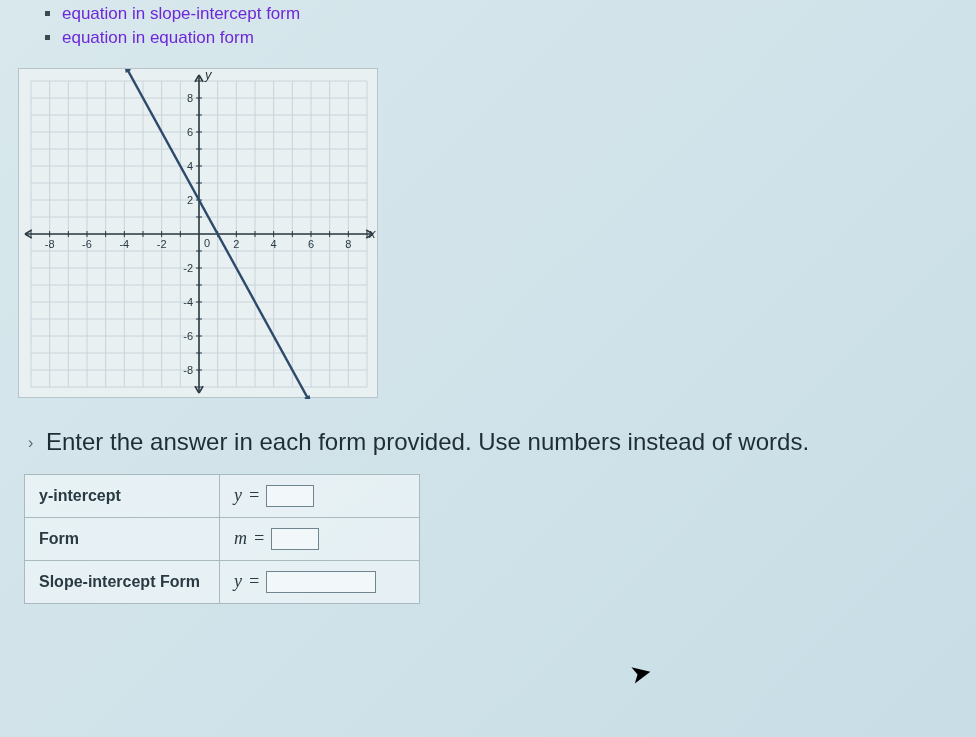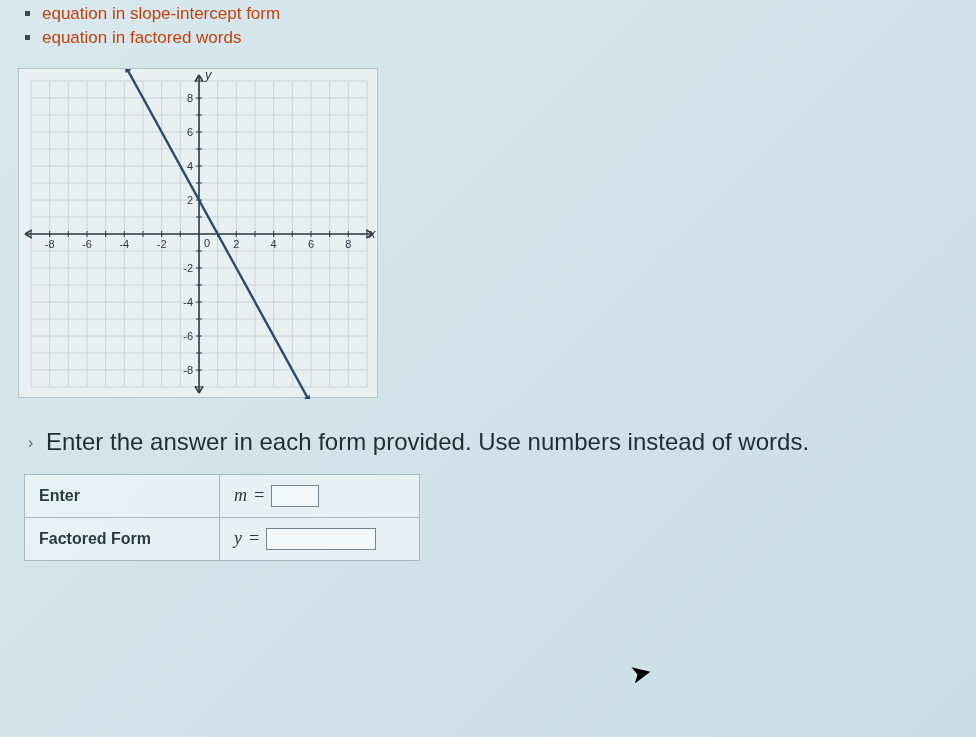--- a/index.html
+++ b/index.html
@@ -8,23 +8,23 @@
     padding: 0;
     width: 976px;
     height: 737px;
     background: linear-gradient(135deg, #d8e8ed 0%, #d2e4ea 40%, #c8dde6 100%);
     font-family: Arial, Helvetica, sans-serif;
     color: #2a3a42;
     overflow: hidden;
     position: relative;
   }
   .bullets {
-    padding: 2px 0 10px 25px;
+    padding: 2px 0 10px 45px;
     font-size: 17px;
-    color: #c2410c;
+    color: #6d28d9;
   }
   .bullets .row {
     display: flex;
     align-items: center;
     gap: 12px;
     line-height: 1.4;
   }
   .bullets .dot {
     width: 5px; height: 5px; background: #3a4a52; display: inline-block;
   }
@@ -85,21 +85,21 @@
 </head>
 <body>
 
 <div class="bullets">
   <div class="row">
     <span class="dot"></span>
     <span>equation in slope-intercept form</span>
   </div>
   <div class="row">
     <span class="dot"></span>
-    <span>equation in factored words</span>
+    <span>equation in equation form</span>
   </div>
 </div>
 
 <div class="graph-wrap">
   <svg id="graph-svg" width="360" height="330" viewBox="0 0 360 330">
       <line x1="12" y1="318" x2="12" y2="12" stroke="#c8d4d9" stroke-width="1"></line>
       <line x1="30.666666666666664" y1="318" x2="30.666666666666664" y2="12" stroke="#c8d4d9" stroke-width="1"></line>
       <line x1="49.33333333333333" y1="318" x2="49.33333333333333" y2="12" stroke="#c8d4d9" stroke-width="1"></line>
       <line x1="68" y1="318" x2="68" y2="12" stroke="#c8d4d9" stroke-width="1"></line>
       <line x1="86.66666666666666" y1="318" x2="86.66666666666666" y2="12" stroke="#c8d4d9" stroke-width="1"></line>
@@ -208,29 +208,37 @@
 </div>
 
 <div class="instruction">
   <span class="chev">›</span>
   <span>Enter the answer in each form provided. Use numbers instead of words.</span>
 </div>
 
 <table class="answers">
   <tbody id="answer-tbody">
       <tr>
-        <td class="label">Enter</td>
+        <td class="label">y-intercept</td>
+        <td class="value"><span class="eq">
+            <span class="var">y</span>
+            <span>=</span>
+            <span class="ansbox short" role="textbox"></span>
+          </span></td>
+      </tr>
+      <tr>
+        <td class="label">Form</td>
         <td class="value"><span class="eq">
             <span class="var">m</span>
             <span>=</span>
             <span class="ansbox short" role="textbox"></span>
           </span></td>
       </tr>
       <tr>
-        <td class="label">Factored Form</td>
+        <td class="label">Slope-intercept Form</td>
         <td class="value"><span class="eq">
             <span class="var">y</span>
             <span>=</span>
             <span class="ansbox long" role="textbox"></span>
           </span></td>
       </tr>
     </tbody>
 </table>
 
 <div class="cursor-arrow">➤</div>

